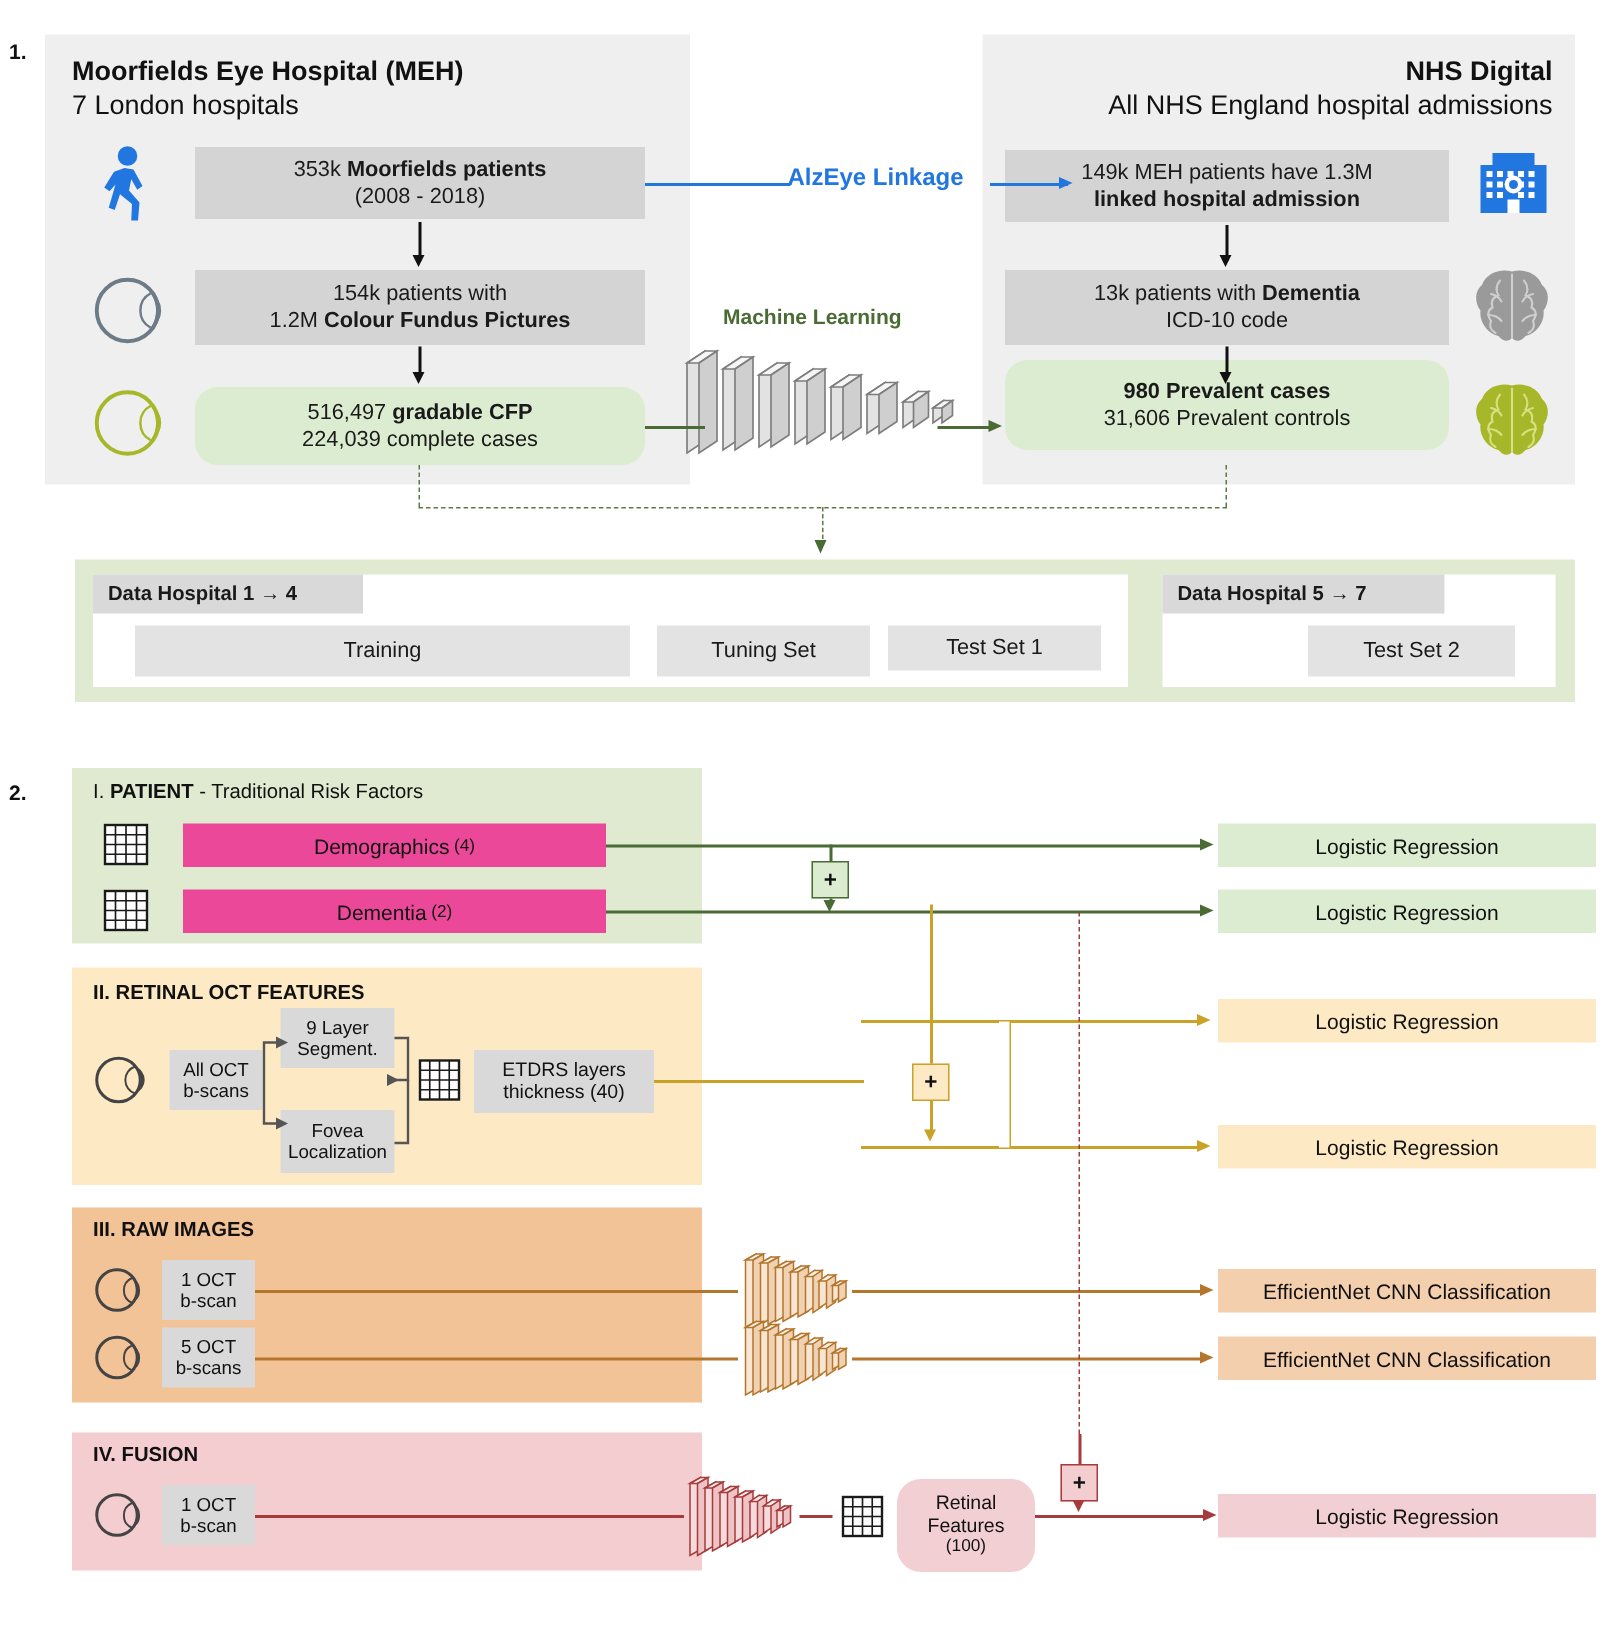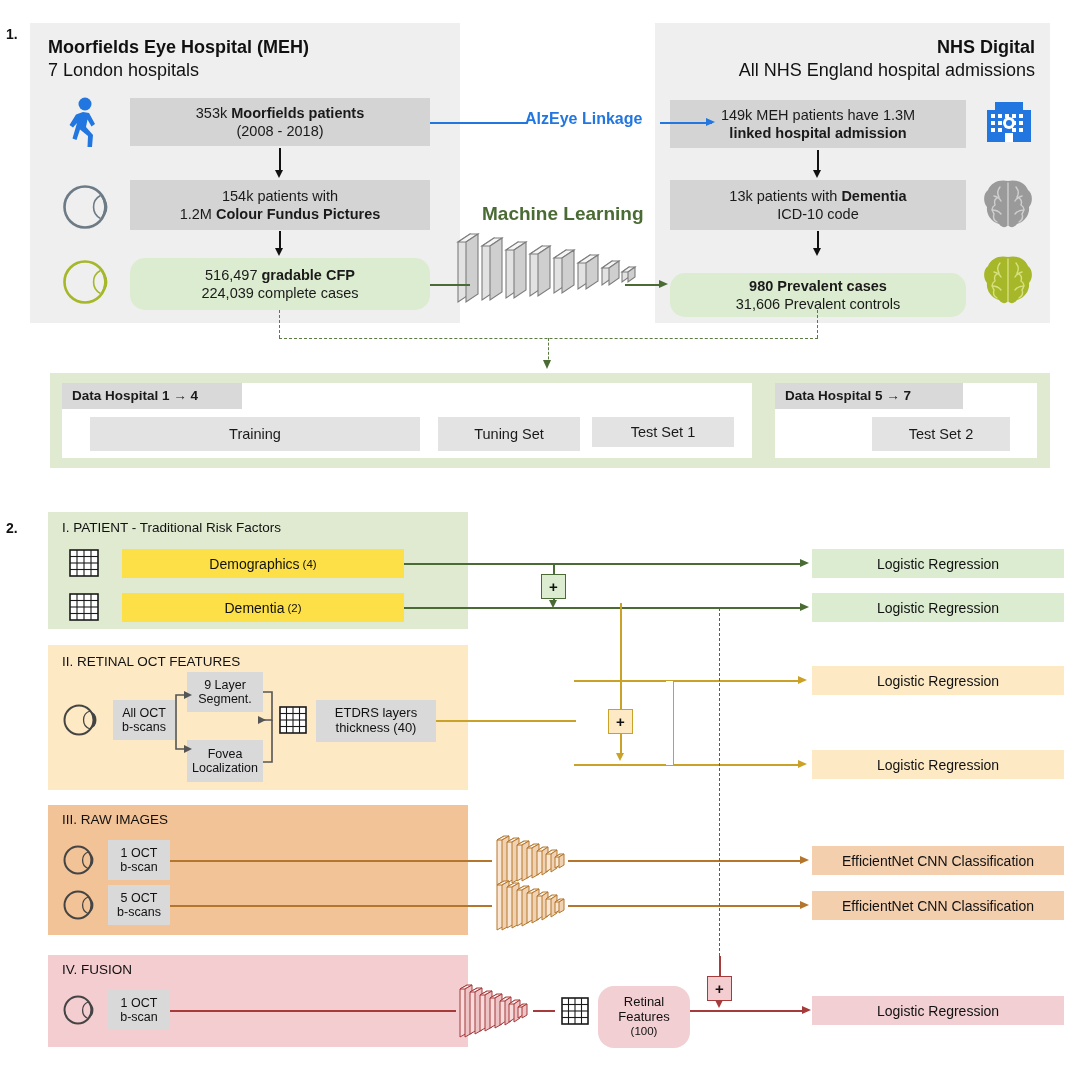--- a/index.html
+++ b/index.html
@@ -50,23 +50,23 @@
   .arrow-rt { position: absolute; width: 0; height: 0;
       border-top: 4.5px solid transparent; border-bottom: 4.5px solid transparent; }
 
   .dashed-v { position: absolute; width: 0; border-left: 1.6px dashed #5d7a43; }
   .dashed-h { position: absolute; height: 0; border-top: 1.6px dashed #5d7a43; }
 
   
   .p2 { position: absolute; }
   .p2-title { position: absolute; font-size: 13.5px; color: #111; }
   .p2-title .rn { font-weight: normal; }
-  .p2-title .nm { font-weight: normal; }
-
-  .feat { position: absolute; background: #fde047; display: flex;
+  .p2-title .nm { font-weight: bold; }
+
+  .feat { position: absolute; background: #ec4899; display: flex;
       align-items: center; justify-content: center; font-size: 14px; }
   .feat .cnt { font-size: 11.5px; margin-left: 3px; }
 
   .outbox { position: absolute; display: flex; align-items: center;
       justify-content: center; font-size: 14px; }
 
   .smallbox { position: absolute; background: #d9d9d9; display:flex;
       flex-direction: column; align-items:center; justify-content:center;
       font-size: 12.5px; line-height: 1.15; text-align: center; }
 
@@ -197,36 +197,36 @@
   <div class="box box-dark" style="left:670px; top:100px; width:296px; height:48px;">
     <span class="ln">149k MEH patients have 1.3M</span>
     <span class="ln b">linked hospital admission</span>
   </div>
 
   <div class="box box-dark" style="left:670px; top:180px; width:296px; height:50px;">
     <span class="ln"><span>13k patients with </span><b>Dementia</b></span>
     <span class="ln">ICD-10 code</span>
   </div>
 
-  <div class="box box-lightgreen" style="left:670px; top:273px; width:296px; height:44px;">
+  <div class="box box-lightgreen" style="left:670px; top:240px; width:296px; height:60px;">
     <span class="ln b">980 Prevalent cases</span>
     <span class="ln">31,606 Prevalent controls</span>
   </div>
 
   <div class="vline" style="left:817px; top:150px; height:24px;"></div>
   <div class="arrow-dn" style="left:813px; top:170px; border-top:8px solid #111;"></div>
   <div class="vline" style="left:817px; top:231px; height:20px;"></div>
   <div class="arrow-dn" style="left:813px; top:248px; border-top:8px solid #111;"></div>
 
   <div class="hline" style="left:430px; top:122px; width:97px; background:#2176e0;"></div>
   <div class="abs" style="left:525px; top:110px; font-size:16px; font-weight:bold; color:#2176e0;">AlzEye Linkage</div>
   <div class="hline" style="left:660px; top:122px; width:52px; background:#2176e0;"></div>
   <div class="arrow-rt" style="left:706px; top:118px; border-left:9px solid #2176e0;"></div>
 
-  <div class="abs" style="left:482px; top:203px; font-size:19px; font-weight:bold; color:#4a6b34;">Machine Learning</div>
+  <div class="abs" style="left:482px; top:203px; font-size:14px; font-weight:bold; color:#4a6b34;">Machine Learning</div>
 
   <div class="abs" style="left:452px; top:228px; width:190px; height:85px;">
     <svg width="190" height="85" viewBox="0 0 190 85">
       <g stroke="#7d7d7d" stroke-width="1.1">
         <g>
             <polygon points="6,14 18,6 18,66 6,74" fill="#e2e2e2"></polygon>
             <polygon points="6,14 18,6 26,6 14,14" fill="#f6f6f6"></polygon>
             <polygon points="14,14 26,6 26,66 14,74" fill="#cfcfcf"></polygon>
           </g>
         <g>

